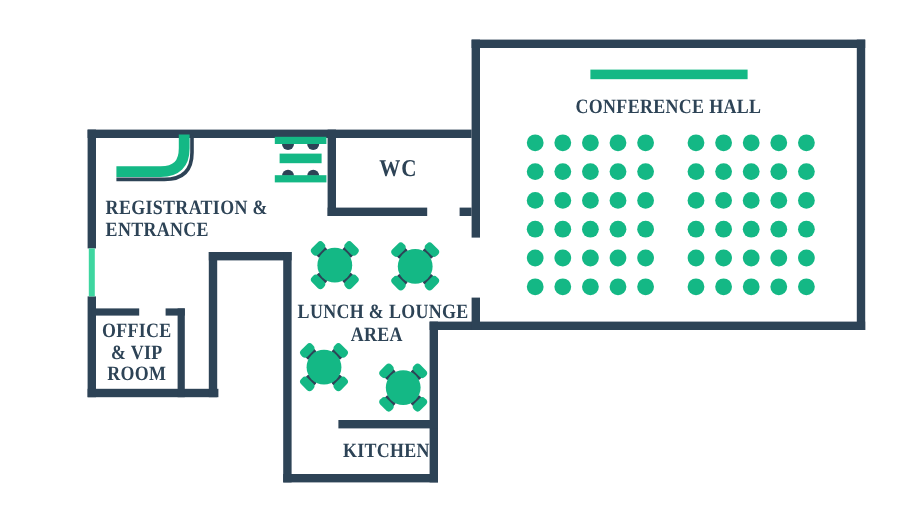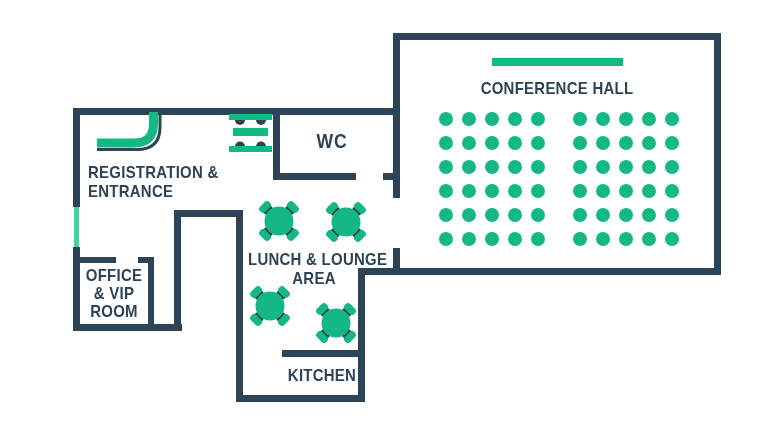--- a/index.html
+++ b/index.html
@@ -4,21 +4,21 @@
 <style>
   :root{
     --wall:#2d4356;
     --green:#14b885;
     --door:#3ed6a0;
     --ink:#2d4356;
     --bg:#ffffff;
   }
   html,body{margin:0;padding:0;background:var(--bg);}
   .canvas{position:relative;width:768px;height:432px;background:var(--bg);overflow:hidden;
-          font-family:Liberation Sans, sans-serif;}
+          font-family:Liberation Serif, serif;}
   .wall{position:absolute;background:var(--wall);}
   .greenbar{position:absolute;background:var(--green);}
   .doorbar{position:absolute;background:var(--door);}
   .label{position:absolute;font-weight:700;color:var(--ink);letter-spacing:.3px;
          transform:scaleX(.88);transform-origin:center top;white-space:nowrap;line-height:19px;}
   .label.left{transform-origin:left top;}
   .center{text-align:center;}
   #plan-svg{position:absolute;left:0;top:0;}
   .desk-green{fill:none;stroke:var(--green);stroke-width:9;}
   .desk-navy{fill:none;stroke:var(--wall);stroke-width:3;}

